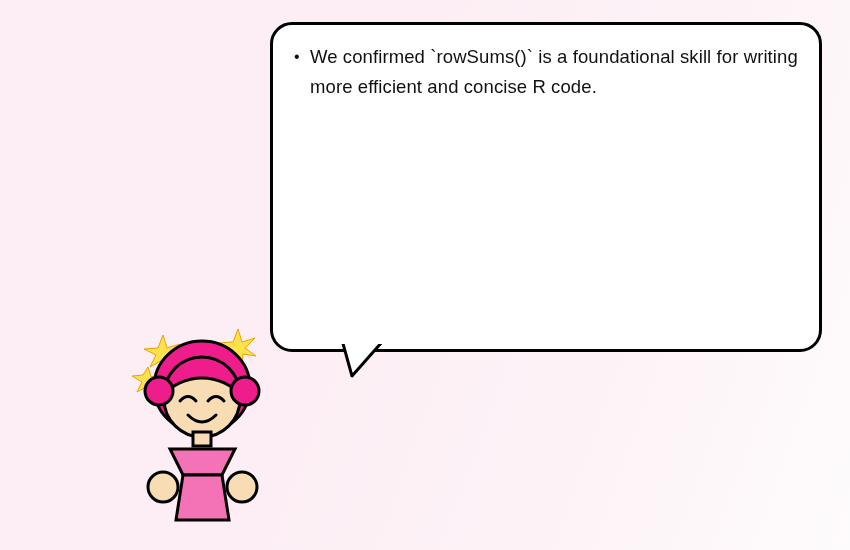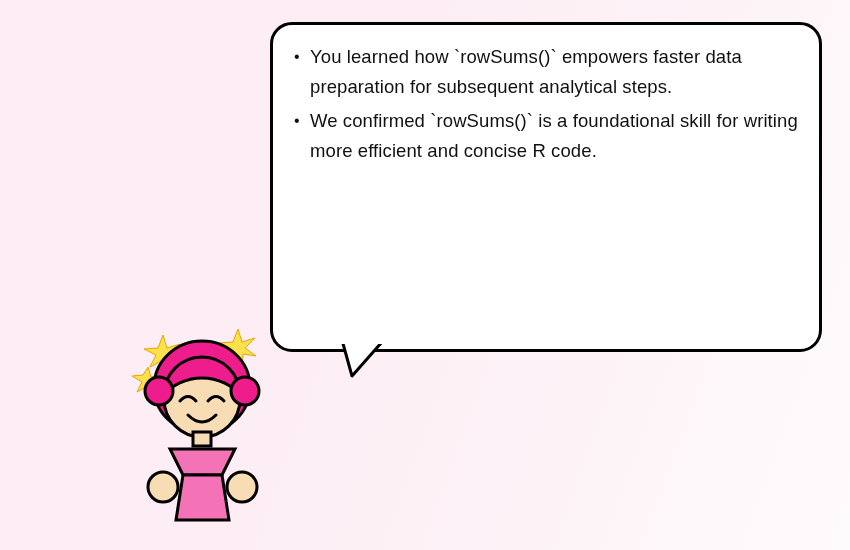--- a/index.html
+++ b/index.html
@@ -105,21 +105,20 @@
 </head>
 <body>
 
 <div class="scene">
 
   <div class="bubble-wrap">
     <div class="bubble-shadow"></div>
     <div class="bubble"></div>
     <div class="bubble-content">
       <ul class="points">
-        <li>You learned how `rowSums()` empowers faster data preparation for subsequent analytical steps.</li>
         <li>We confirmed `rowSums()` is a foundational skill for writing more efficient and concise R code.</li>
       </ul>
     </div>
   </div>
 
   <svg class="tail" viewBox="0 0 50 38">
     <polygon points="4,0 44,2 14,36" fill="#ffffff" stroke="#000000" stroke-width="3" stroke-linejoin="round"></polygon>
     <rect x="2" y="-6" width="44" height="10" fill="#ffffff"></rect>
   </svg>
 

